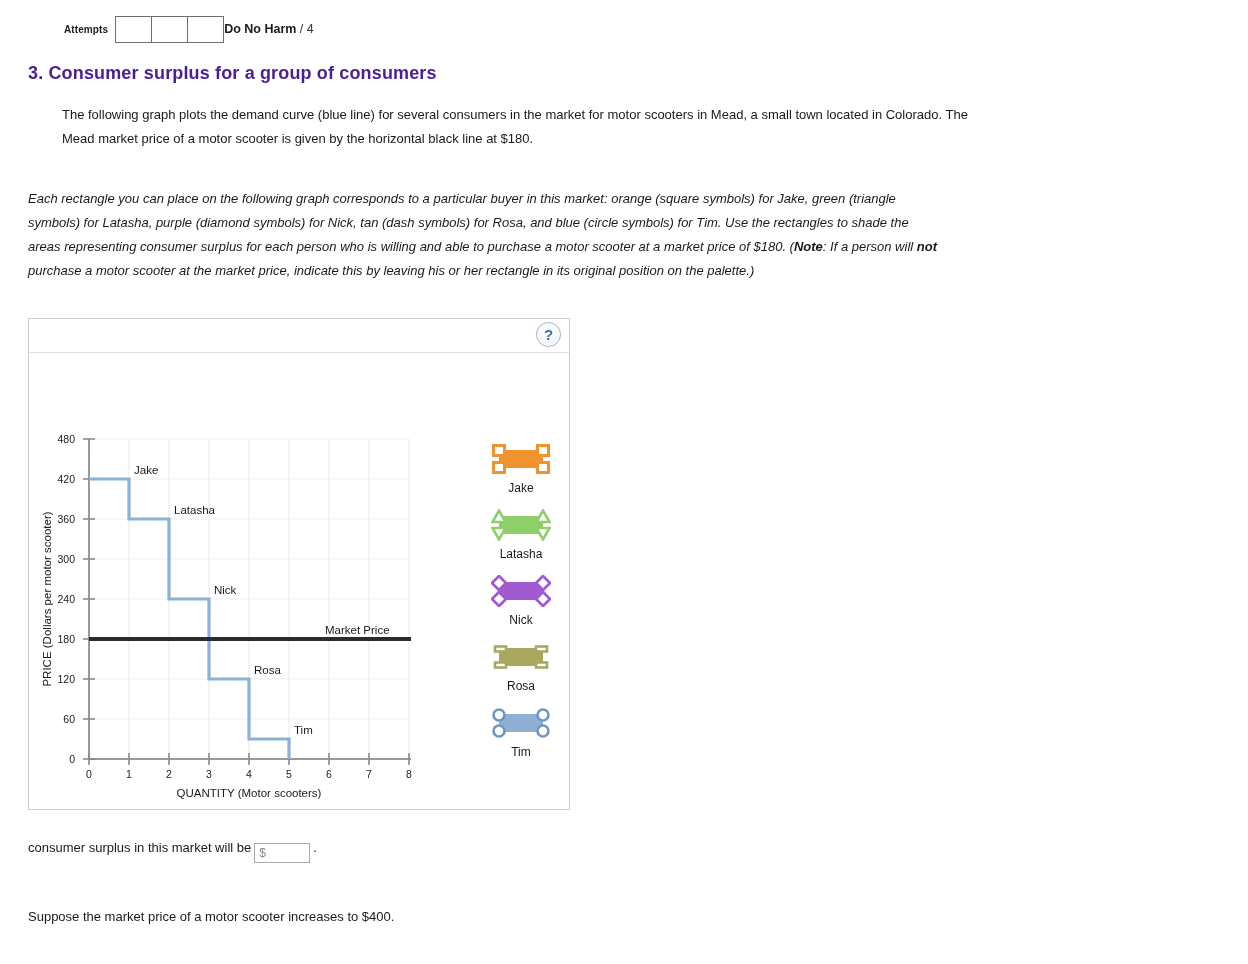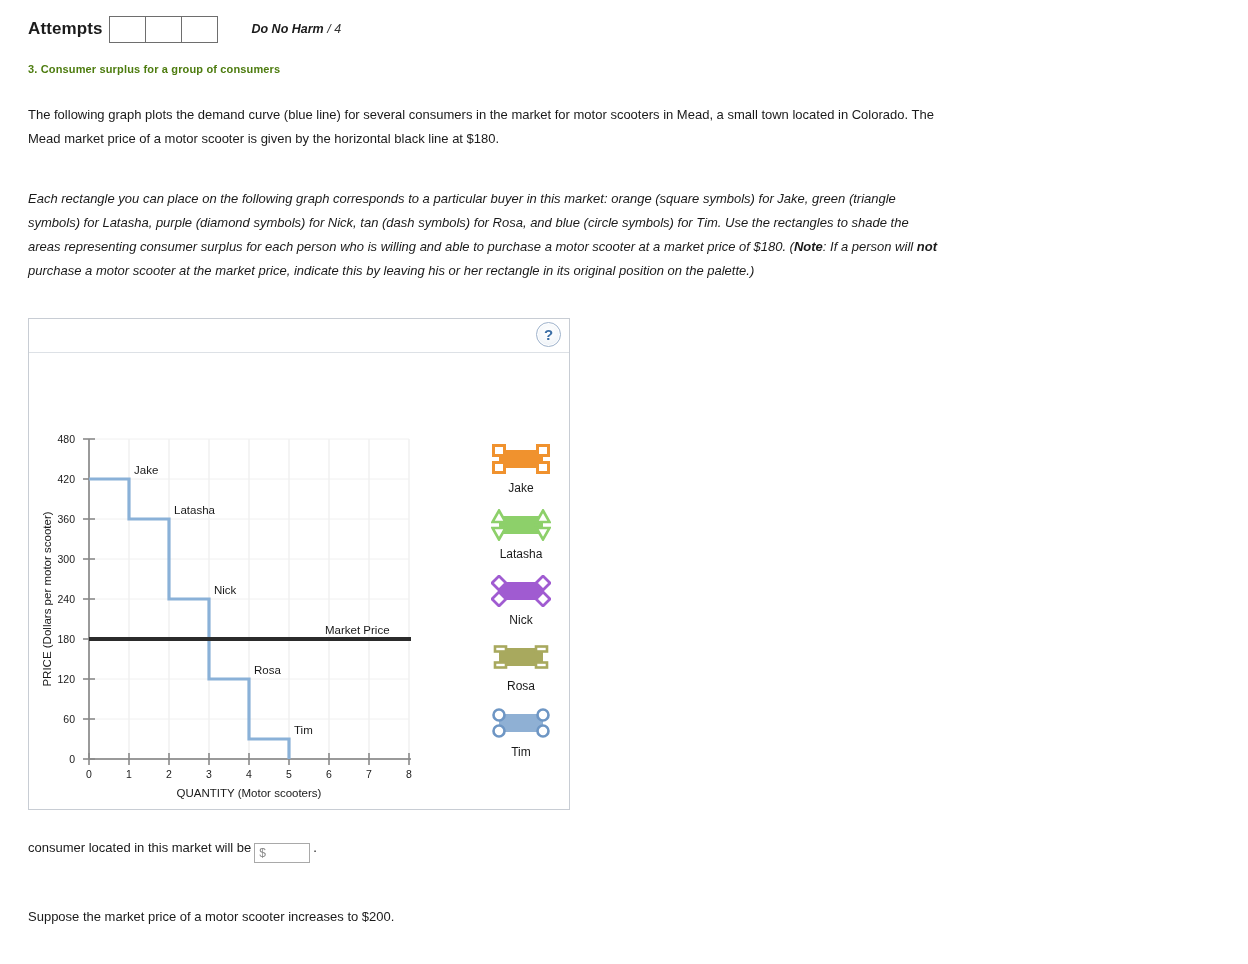--- a/index.html
+++ b/index.html
@@ -21,69 +21,68 @@
   
   .attempts-bar {
     position: absolute;
     left: 28px;
     top: 14px;
     display: flex;
     align-items: center;
     height: 30px;
   }
   .attempts-label {
-    font-size: 17px;
+    font-size: 10px;
     font-weight: bold;
     color: #1c1c1c;
     margin-right: 7px;
     letter-spacing: .1px;
+    margin-left: 36px;
   }
   .attempts-boxes {
     display: flex;
   }
   .attempt-box {
     width: 37px;
     height: 27px;
     border: 1px solid #6e6e6e;
     background: #fff;
     margin-left: -1px;
     box-sizing: border-box;
   }
   .attempt-box:first-child { margin-left: 0; }
   .score-text {
-    margin-left: 33px;
     font-size: 12.5px;
     color: #1c1c1c;
-    font-style: italic;
   }
   .score-text .score-name { font-weight: bold; }
   .score-text .score-sep { font-weight: normal; color: #333; }
   .score-text .score-total { font-weight: normal; color: #333; }
 
   
   .section-heading {
     position: absolute;
     left: 28px;
     top: 63px;
-    font-size: 11px;
+    font-size: 18px;
     font-weight: bold;
-    color: #4d7c0f;
+    color: #4c1d95;
     letter-spacing: .15px;
   }
 
   
   .para {
     position: absolute;
     left: 28px;
     width: 912px;
     font-size: 13px;
     line-height: 24px;
     color: #1a1a1a;
   }
-  .para.p1 { top: 103px; }
+  .para.p1 { top: 103px; margin-left: 34px; }
   .para.p2 { top: 187px; font-style: italic; width: 912px; }
   .para.p2 b { font-weight: bold; }
   .para.p3 { top: 905px; }
 
   
   .chart-panel {
     position: absolute;
     left: 28px;
     top: 318px;
     width: 542px;
@@ -395,16 +394,16 @@
           </svg>
         </span>
         <div class="palette-label">Tim</div>
       </div>
 
     </div>
   </div>
 </div>
 
 <div class="answer-row">
-  <div class="line2"><span>consumer located in this market will be</span><span class="money-input">$</span><span>.</span></div>
+  <div class="line2"><span>consumer surplus in this market will be</span><span class="money-input">$</span><span>.</span></div>
 </div>
 
-<div class="para p3">Suppose the market price of a motor scooter increases to $200.</div>
+<div class="para p3">Suppose the market price of a motor scooter increases to $400.</div>
 
 </body></html>

